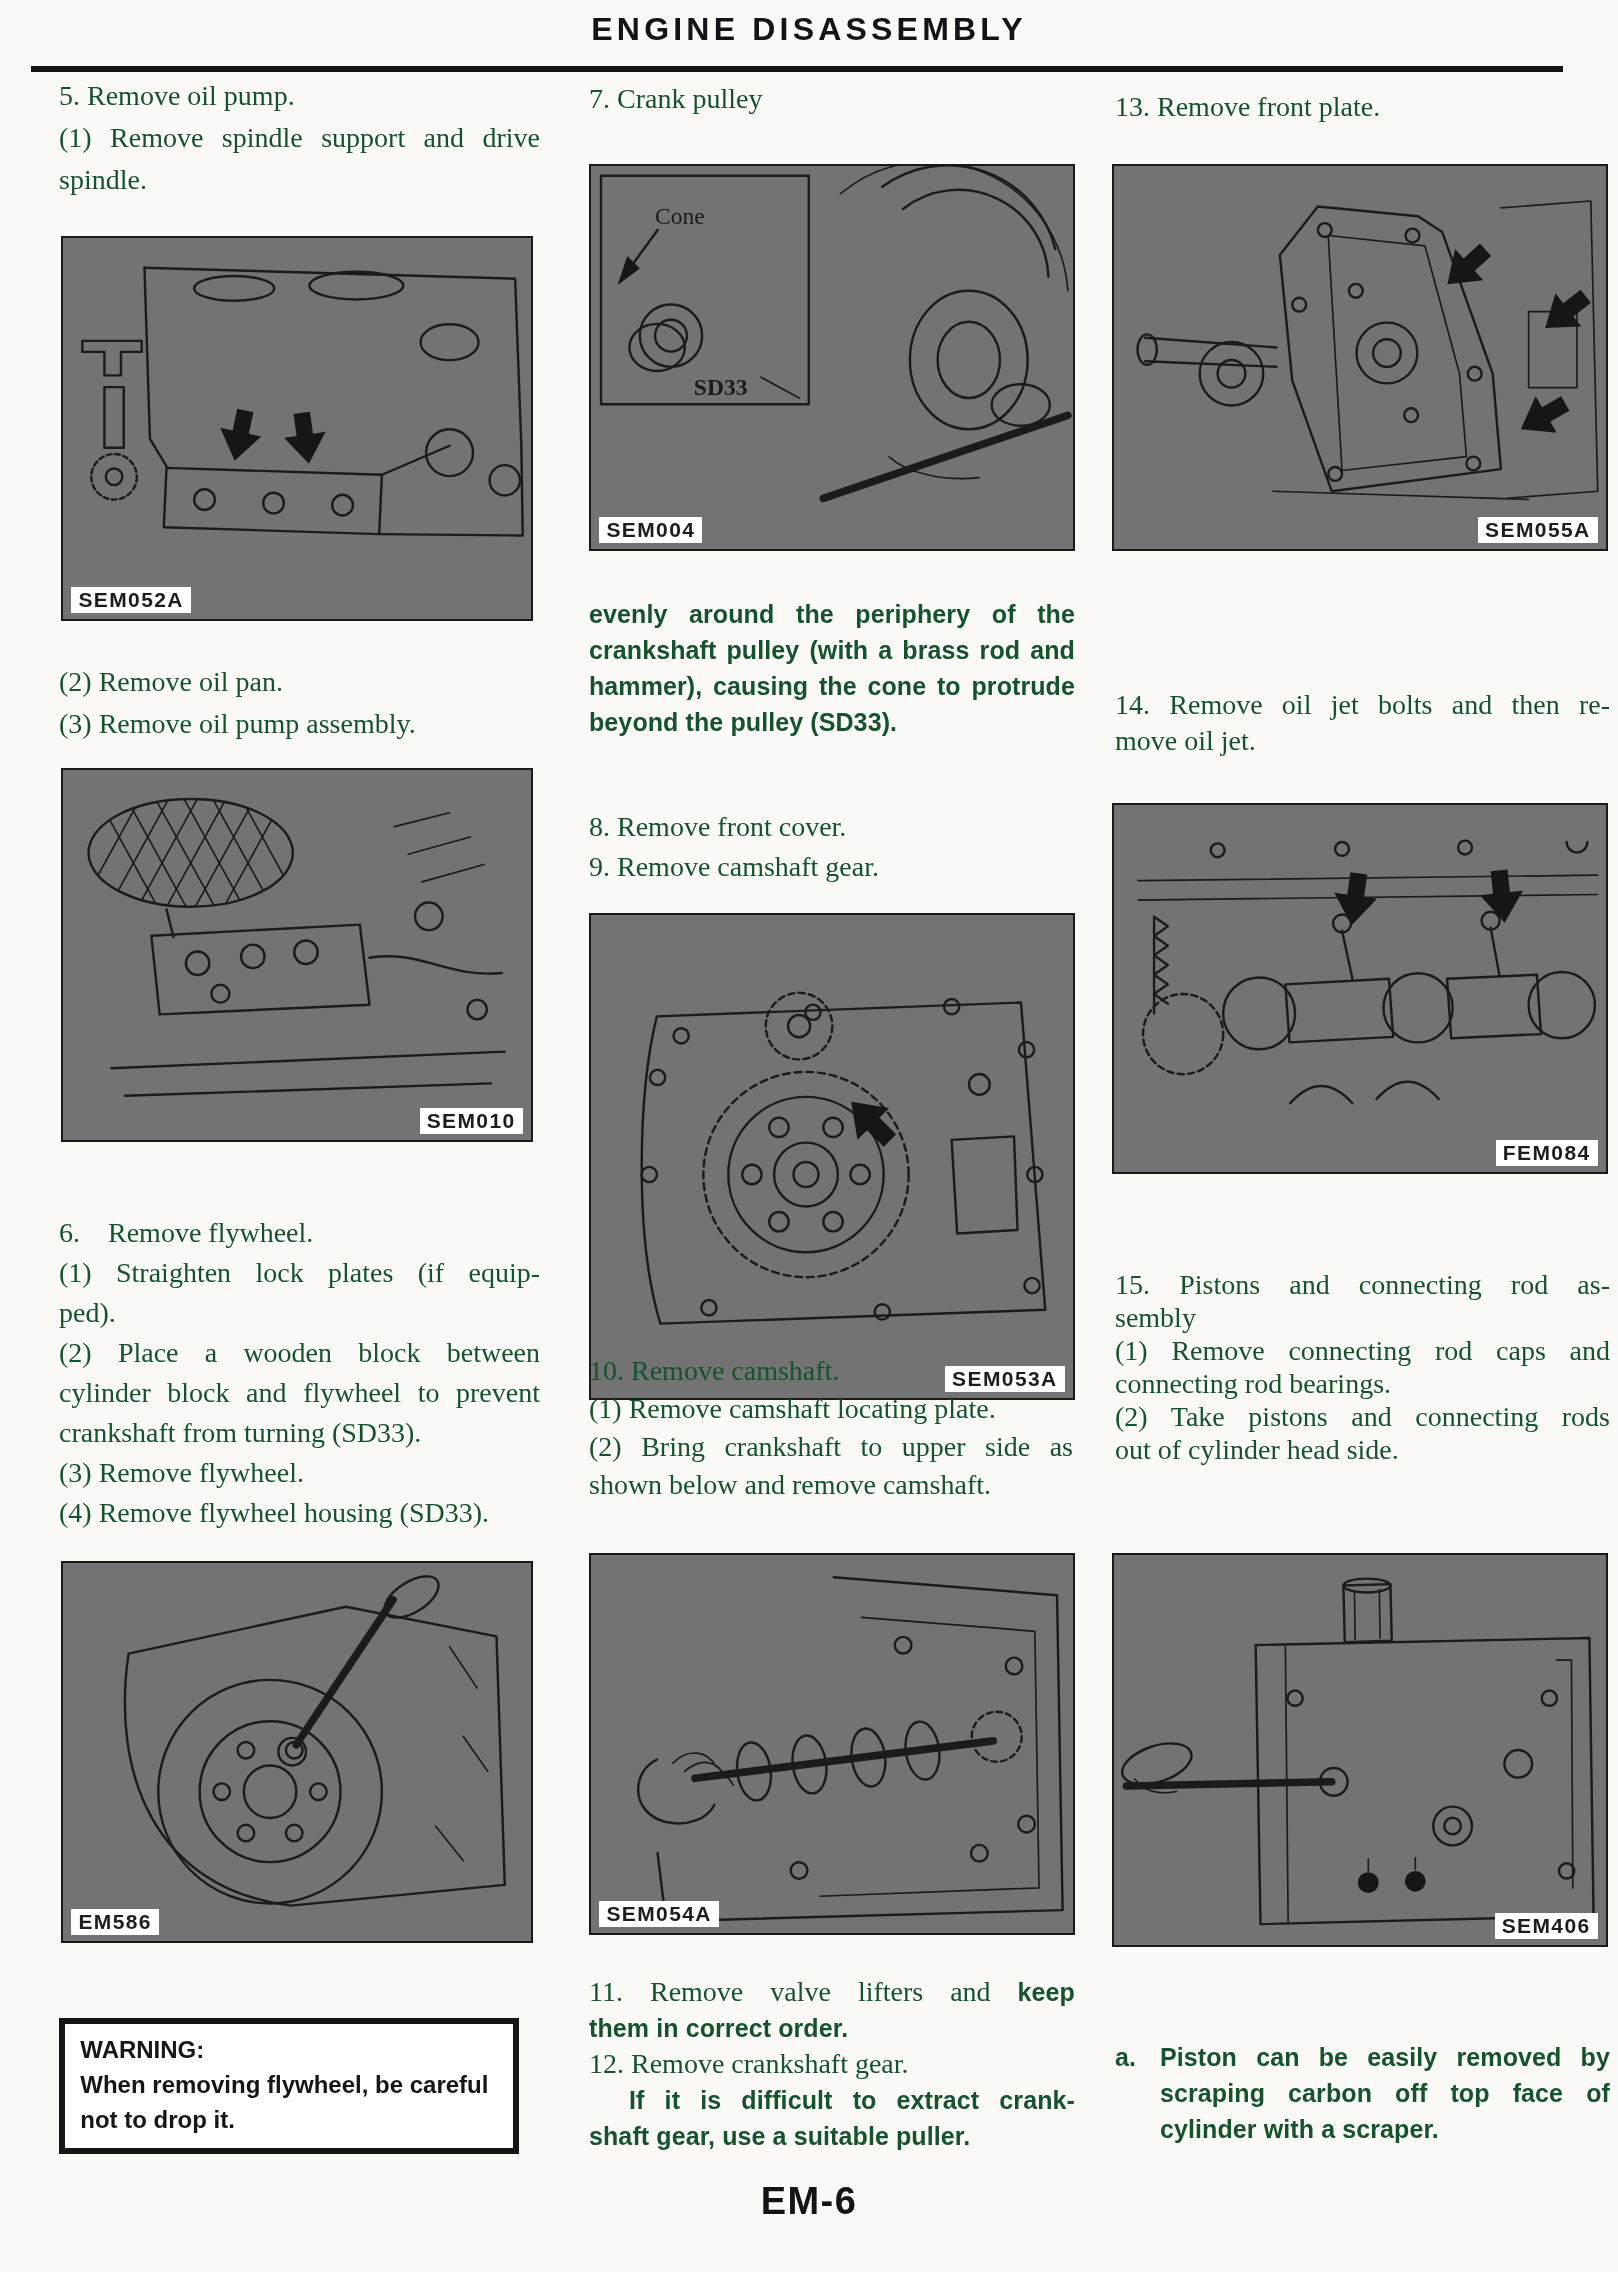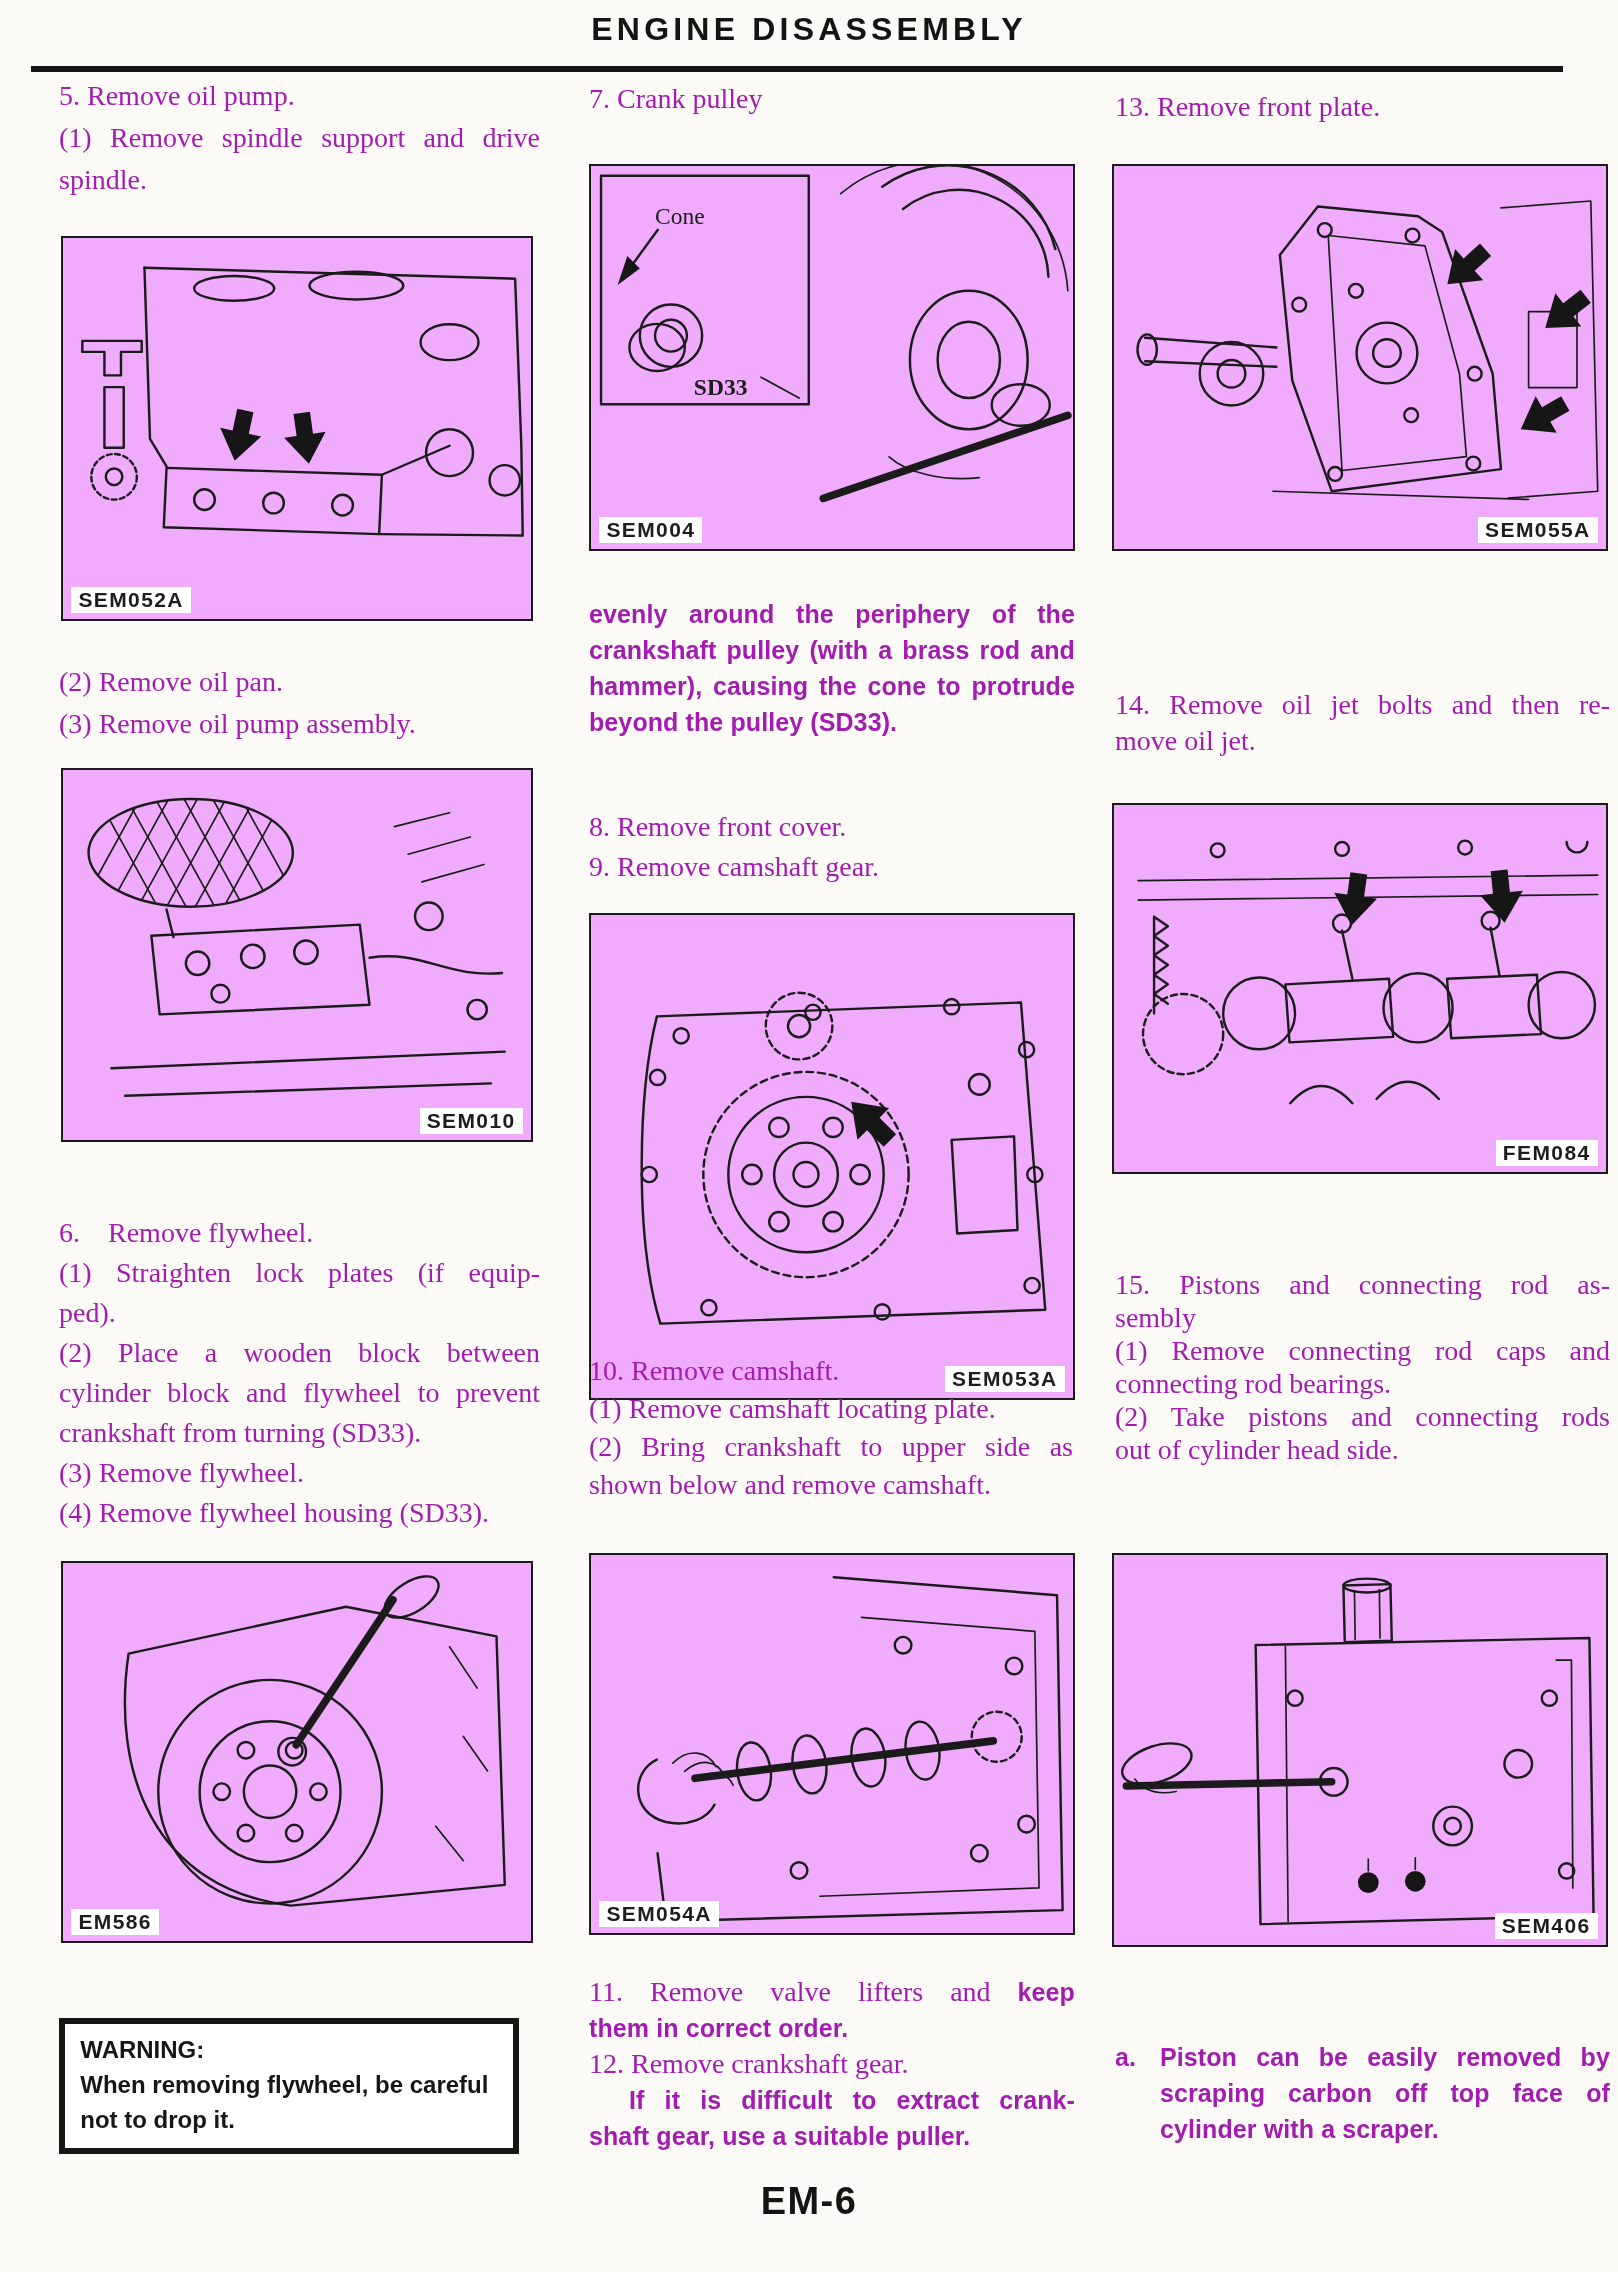--- a/index.html
+++ b/index.html
@@ -2,35 +2,35 @@
 <html style="font-size:11px"><head>
 <meta charset="utf-8">
 <style>
   * { box-sizing: border-box; margin: 0; padding: 0; }
   body { margin: 0; background: #777; }
   .page {
     position: relative; width: 1618px; height: 2273px;
     background: #fbfaf7; color: #191919;
     font-family: "Liberation Serif", serif; overflow: hidden;
   }
-  .block { position: absolute; font-size: 28px; line-height: 42px; color: #a21caf; }
+  .block { position: absolute; font-size: 28px; line-height: 42px; color: #14532d; }
   .line { display: block; }
   .fill { text-align: justify; text-align-last: justify; }
   .lh58 { line-height: 40px; } .lh57 { line-height: 40px; }
   .lh55 { line-height: 38px; } .lh52 { line-height: 36px; }
   .lh51 { line-height: 36px; } .lh48 { line-height: 33px; }
   .bsans { font-family: "Liberation Sans", sans-serif; font-weight: 700; font-size: 25px; letter-spacing: 0.1px; }
   .ind { padding-left: 40px; }
   .header-title {
     position: absolute; top: 11px; left: 0; width: 1618px; text-align: center;
     font-family: "Liberation Sans", sans-serif; font-weight: 700;
     font-size: 32px; letter-spacing: 4.2px; color: #141414;
   }
   .rule { position: absolute; left: 31px; top: 66px; width: 1532px; height: 6.3px; background: #161616; }
-  .fig { position: absolute; border: 2.8px solid #1a1a1a; background: #f0abfc; }
+  .fig { position: absolute; border: 2.8px solid #1a1a1a; background: #737373; }
   .fig svg { position: absolute; inset: 0; width: 100%; height: 100%; }
   .lbl {
     position: absolute; bottom: 5.6px; background: #fff; padding: 1.4px 7px;
     font-family: "Liberation Sans", sans-serif; font-weight: 700;
     font-size: 21px; letter-spacing: 1.4px; color: #1d1d1d;
   }
   .bl { left: 8.4px; } .br { right: 8.4px; }
   .warn {
     position: absolute; border: 6.3px solid #161616; padding: 8.4px 15.3px 11px;
     font-family: "Liberation Sans", sans-serif; font-weight: 700;

